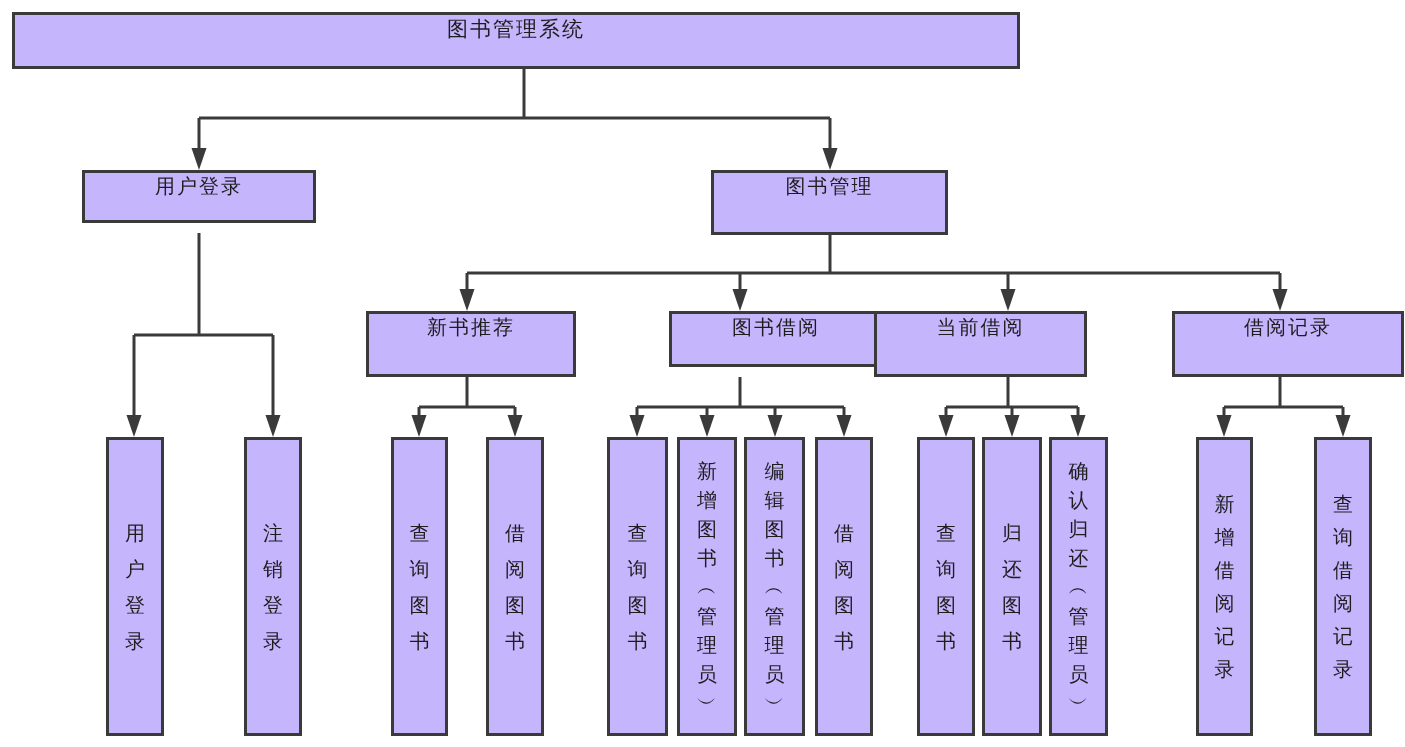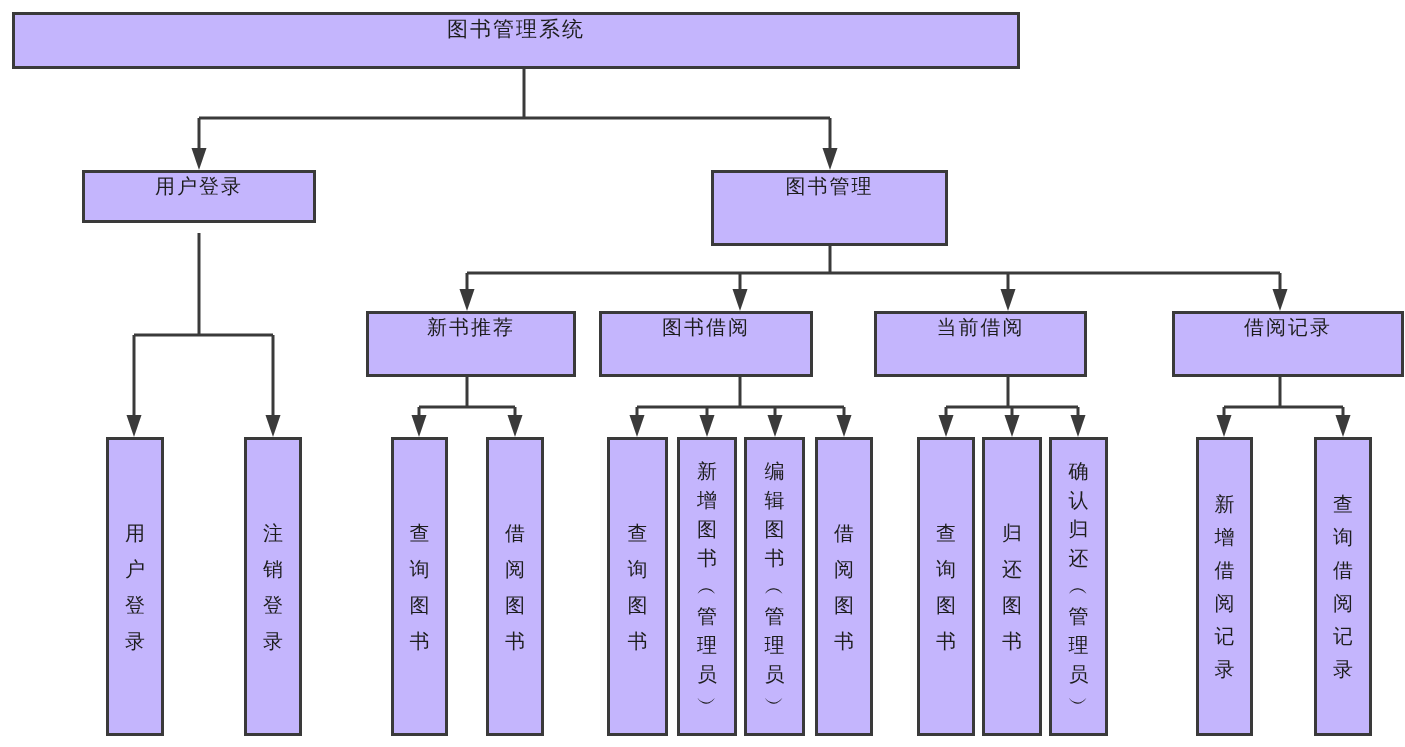--- a/index.html
+++ b/index.html
@@ -117,28 +117,28 @@
       <polygon points="1335.5,415 1350.5,415 1343,437" fill="#3a3a3a"></polygon>
     </svg>
 
   <div class="box h root" style="left:12px;top:12px;width:1008px;height:57px">
     <span>图书管理系统</span>
   </div>
 
   <div class="box h" style="left:82px;top:170px;width:234px;height:53px">
     <span>用户登录</span>
   </div>
-  <div class="box h" style="left:711px;top:170px;width:237px;height:76px">
+  <div class="box h" style="left:711px;top:170px;width:237px;height:65px">
     <span>图书管理</span>
   </div>
 
   <div class="box h" style="left:366px;top:311px;width:210px;height:66px">
     <span>新书推荐</span>
   </div>
-  <div class="box h" style="left:599px;top:311px;width:214px;height:66px">
+  <div class="box h" style="left:669px;top:311px;width:214px;height:56px">
     <span>图书借阅</span>
   </div>
   <div class="box h" style="left:874px;top:311px;width:213px;height:66px">
     <span>当前借阅</span>
   </div>
   <div class="box h" style="left:1172px;top:311px;width:232px;height:66px">
     <span>借阅记录</span>
   </div>
 
   <div class="box leaf" style="left:106px;top:437px;width:58px;height:299px">

